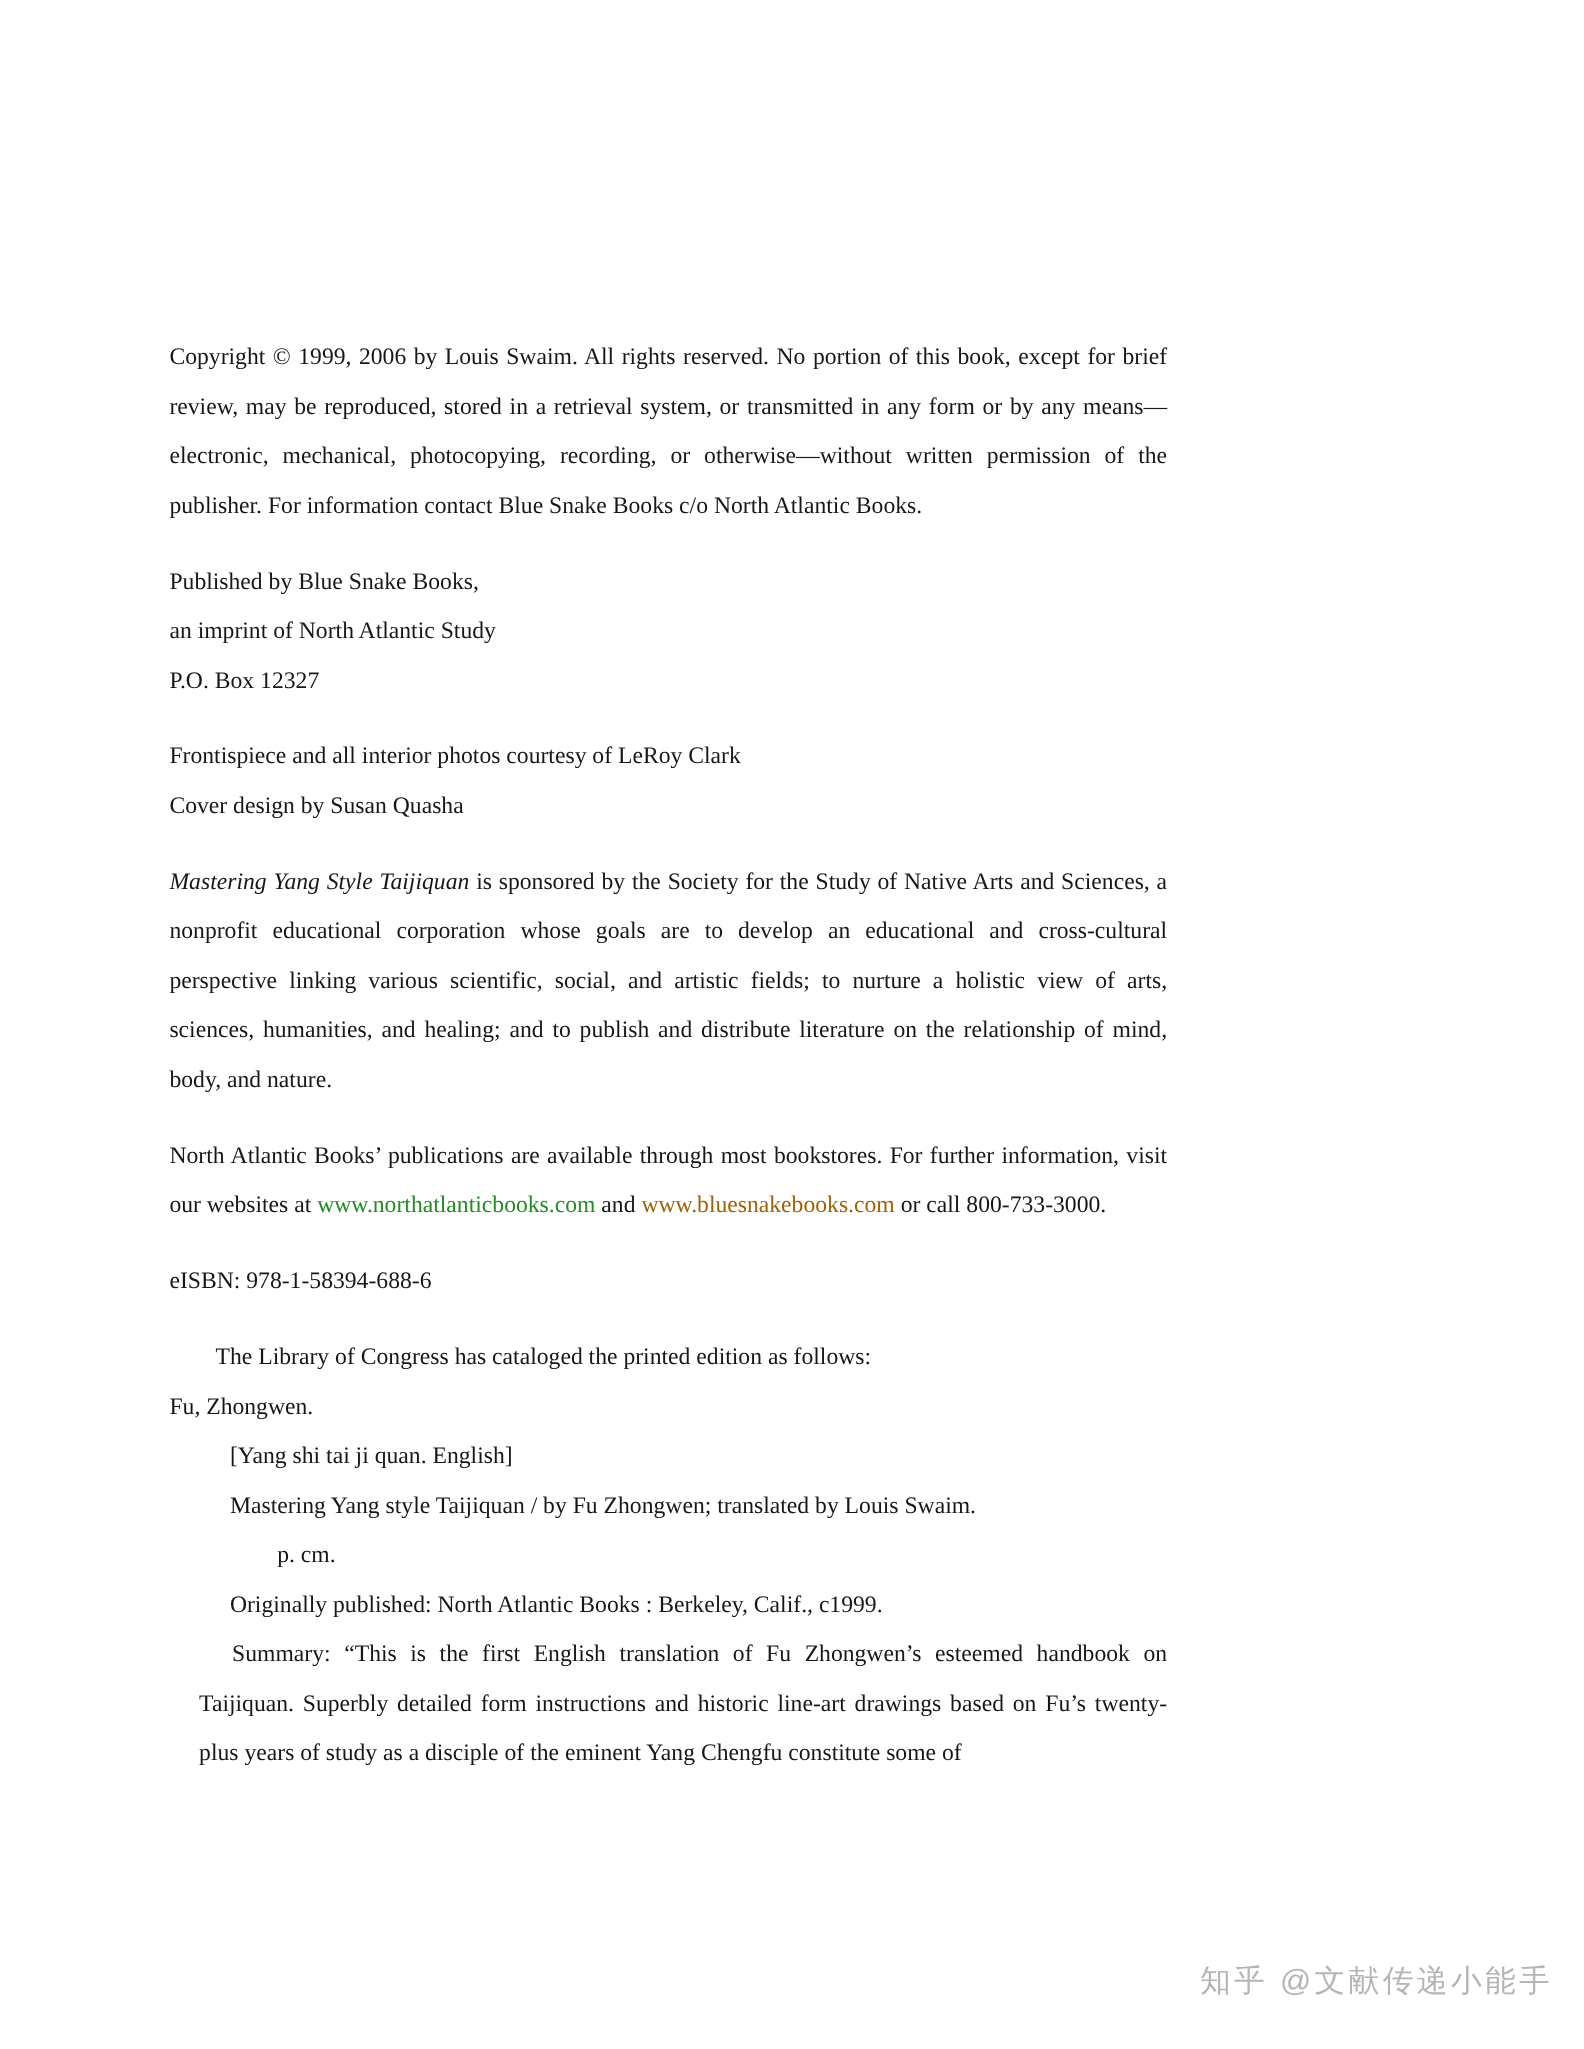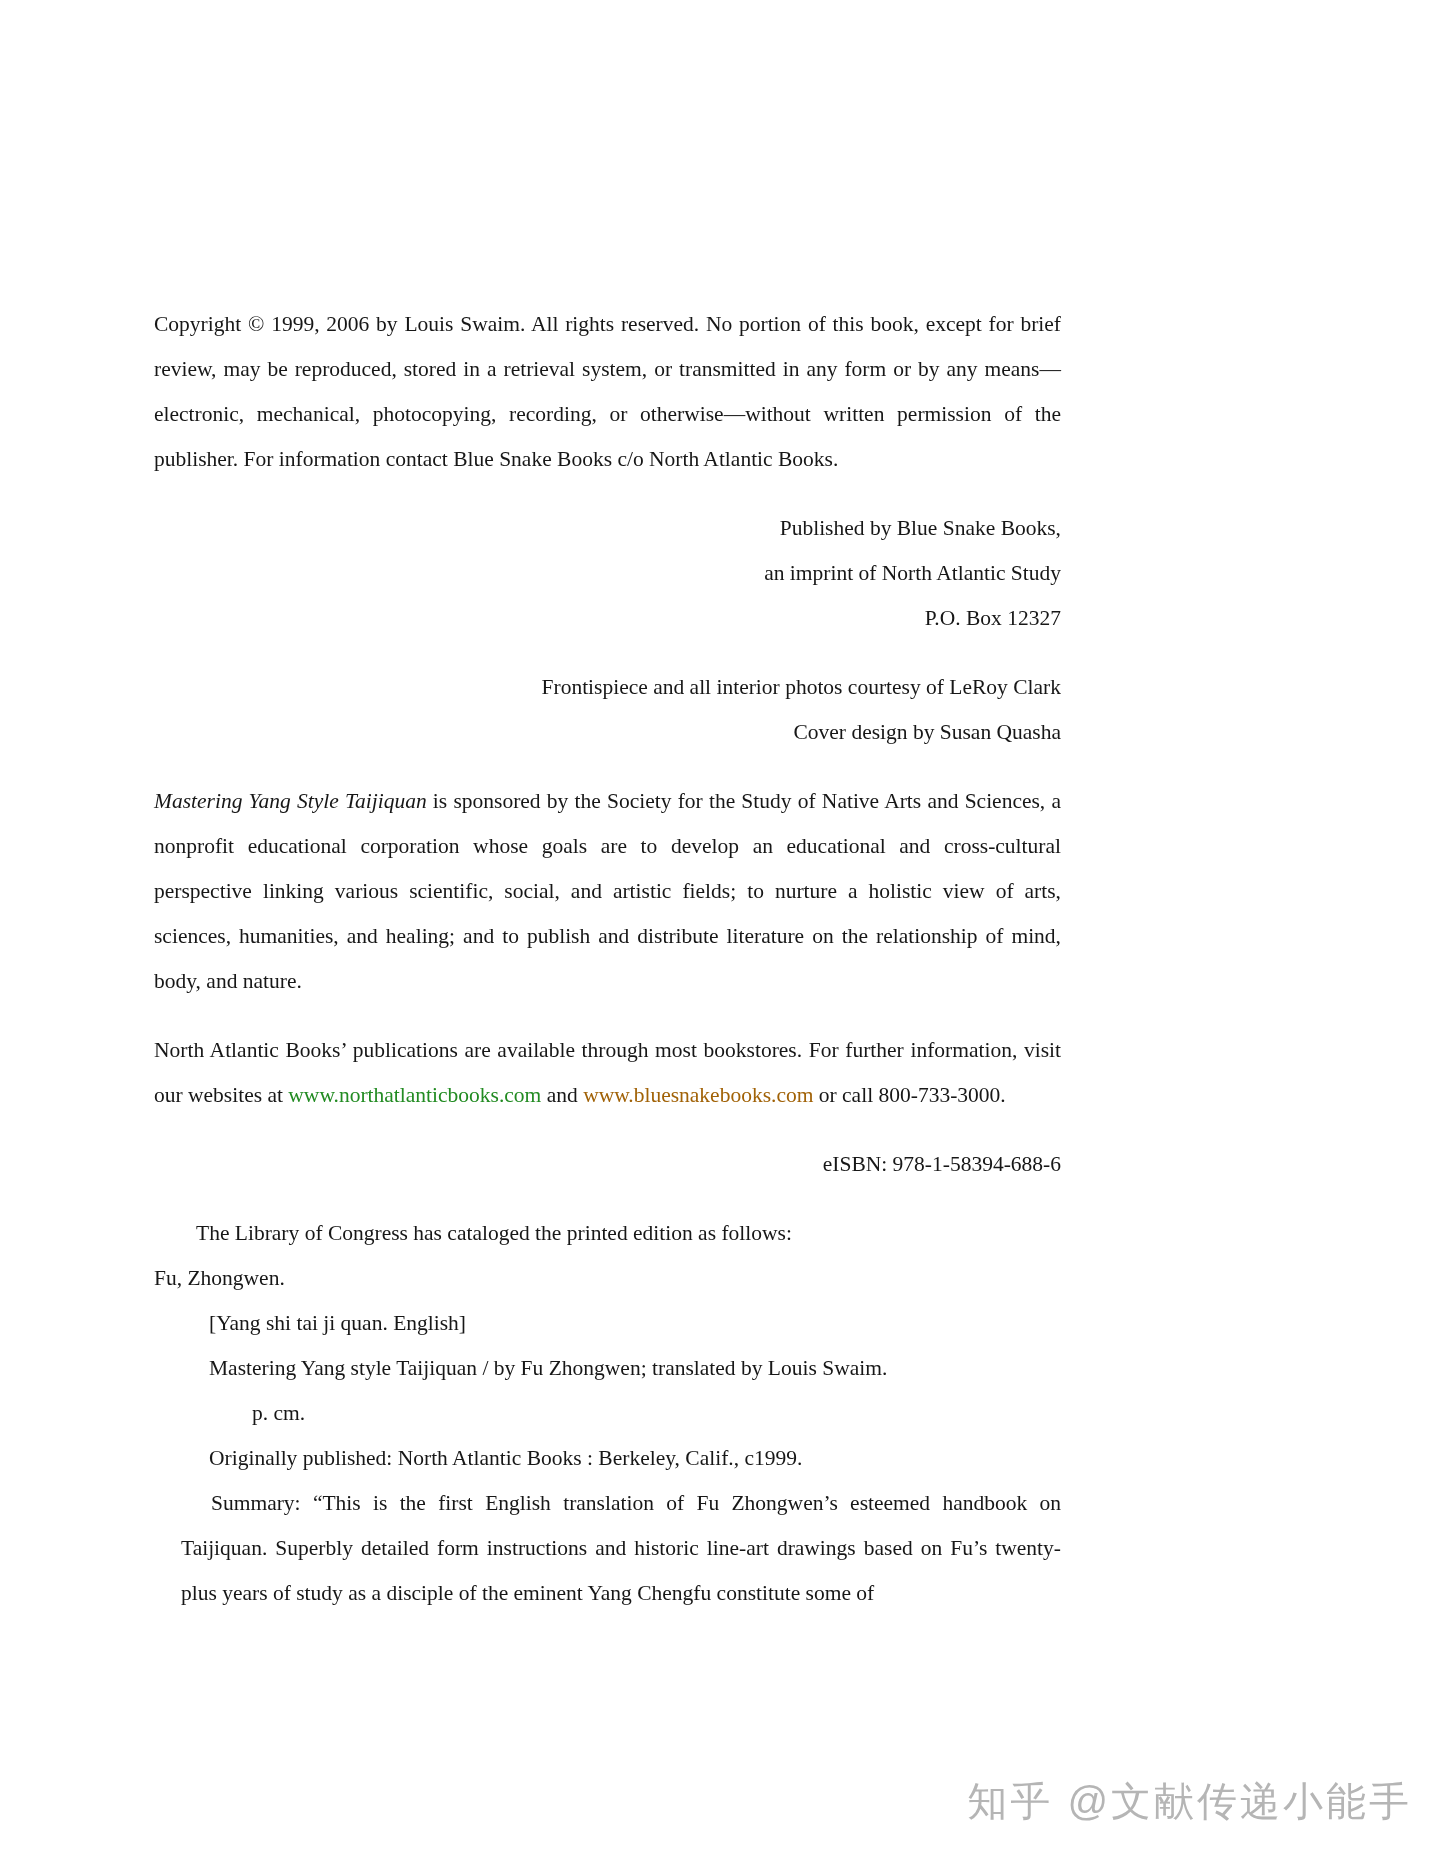--- a/index.html
+++ b/index.html
@@ -19,39 +19,39 @@
   .content {
     position: absolute;
     left: 154px;
     top: 302px;
     width: 907px;
     font-size: 21.5px;
     line-height: 45px;
   }
   .blk { margin: 0 0 24px 0; }
   .justify { text-align: justify; }
-  .center  { text-align: right; }
+  .center  { text-align: left; }
   .link {
     text-decoration: none;
     white-space: nowrap;
     cursor: pointer;
   }
   .cat-line-lib   { padding-left: 42px; }
   .cat-line-ind   { padding-left: 55px; }
   .cat-line-pcm   { padding-left: 98px; }
   .cat-summary {
     padding-left: 27px;
     text-indent: 30px;
     text-align: justify;
   }
   .watermark {
     position: absolute;
     right: 28px;
     top: 1779px;
-    font-size: 40px;
+    font-size: 28px;
     line-height: 44px;
     letter-spacing: 3px;
     font-family: "Liberation Sans", "DejaVu Sans", sans-serif;
     user-select: none;
   }
 </style>
 </head>
 <body>
 
 <div class="page">

